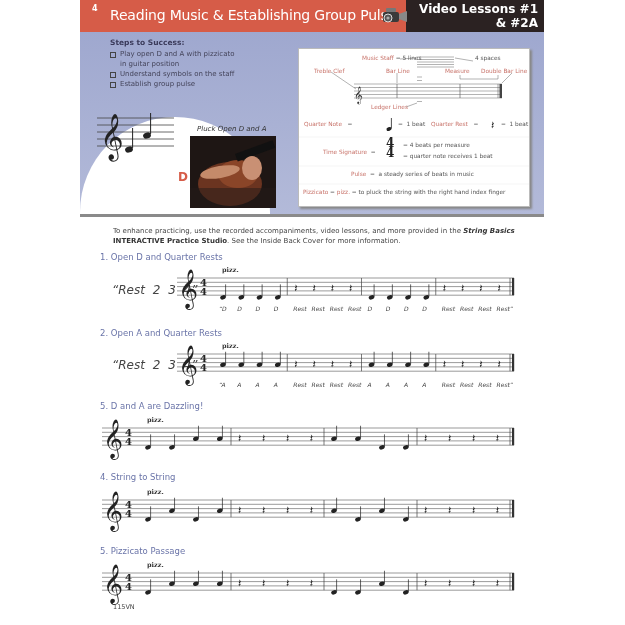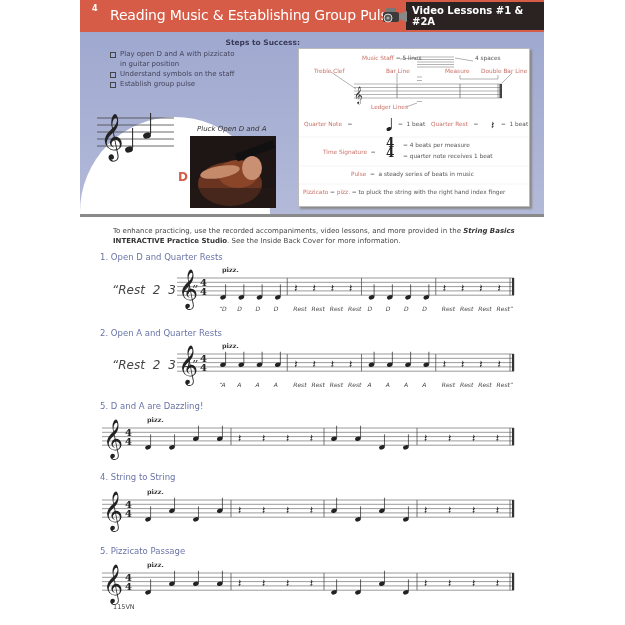--- a/index.html
+++ b/index.html
@@ -3,25 +3,25 @@
 <meta charset="utf-8">
 <style>
   html, body { margin: 0; padding: 0; }
   body { width: 625px; height: 625px; background: #ffffff; position: relative; overflow: hidden; font-family: "DejaVu Sans", sans-serif; color: #333; }
   .page { position: absolute; left: 80px; top: 0; width: 464px; height: 625px; background: #fff; }
   .banner { position: absolute; left: 0; top: 0; width: 464px; height: 32px; background: #d65c48; }
   .page-num { position: absolute; left: 12px; top: 4px; font-size: 8px; font-weight: bold; color: #fff; }
   .banner-title { position: absolute; left: 30px; top: 7px; font-size: 14px; color: #fff; letter-spacing: -0.2px; }
   .video-wrap { position: absolute; left: 300px; top: 7px; height: 18px; display: flex; align-items: center; }
   .camera { width: 28px; height: 18px; position: relative; }
-  .video-label { background: #2b2222; color: #fff; font-size: 10px; font-weight: bold; padding: 3px 6px; margin-left: -2px; }
+  .video-label { background: #2b2222; color: #fff; font-size: 12px; font-weight: bold; padding: 3px 6px; margin-left: -2px; text-align: right; }
   .hero { position: absolute; left: 0; top: 32px; width: 464px; height: 184px; background: linear-gradient(180deg, #9fa8cf 0%, #b3bad9 100%); }
   .hero-bottom { position: absolute; left: 0; top: 214px; width: 464px; height: 3px; background: #8a8a8a; }
   .steps { position: absolute; left: 30px; top: 6px; width: 190px; }
-  .steps-title { font-size: 7.5px; font-weight: bold; color: #3a3a5a; margin-bottom: 2px; text-align: right; }
+  .steps-title { font-size: 7.5px; font-weight: bold; color: #3a3a5a; margin-bottom: 2px; }
   .step { font-size: 7px; color: #44445a; line-height: 10px; display: flex; }
   .step .box { display: inline-block; width: 4px; height: 4px; border: 1px solid #444; margin: 3px 4px 0 0; flex: none; }
   .circle { position: absolute; left: 0; top: 85px; width: 190px; height: 190px; border-radius: 50%; background: #fff; }
   .circle-clip { position: absolute; left: 0; top: 0; width: 464px; height: 184px; overflow: hidden; }
   .da-staff { position: absolute; left: 12px; top: 120px; }
   .da-labels { position: absolute; left: 50px; top: 190px; font-size: 12px; font-weight: bold; color: #d65c48; letter-spacing: 10px; margin-left: 45px; }
   .pluck-caption { position: absolute; left: 117px; top: 126px; font-size: 7px; font-style: italic; color: #333; }
   .photo { position: absolute; left: 110px; top: 138px; width: 86px; height: 72px; background: #2a1d18; overflow: hidden; }
   .glossary { position: absolute; left: 218px; top: 48px; width: 230px; height: 157px; background: #fff; border: 1px solid #bbb; box-shadow: 2px 2px 2px #888; }
   .g-row { position: absolute; font-size: 5.8px; color: #555; white-space: nowrap; }

